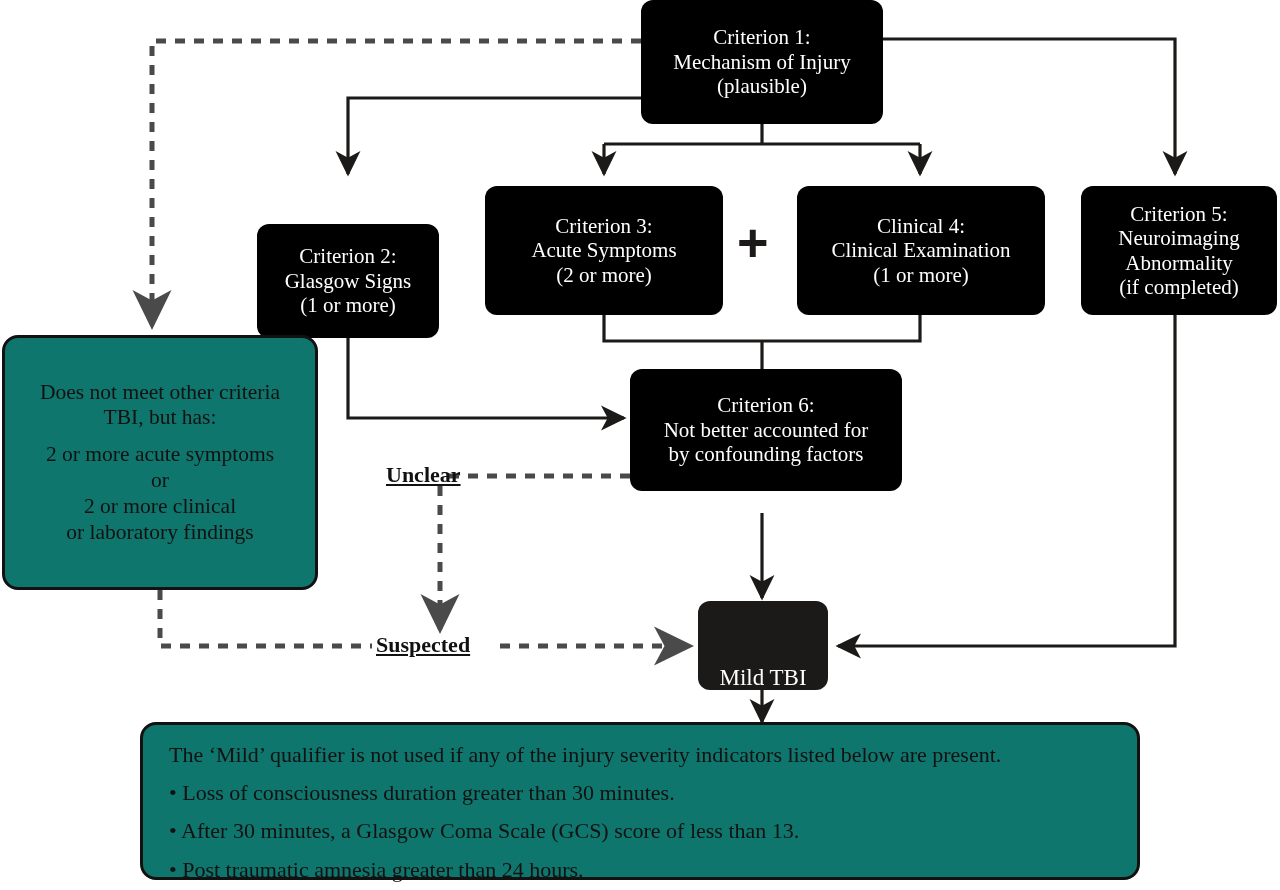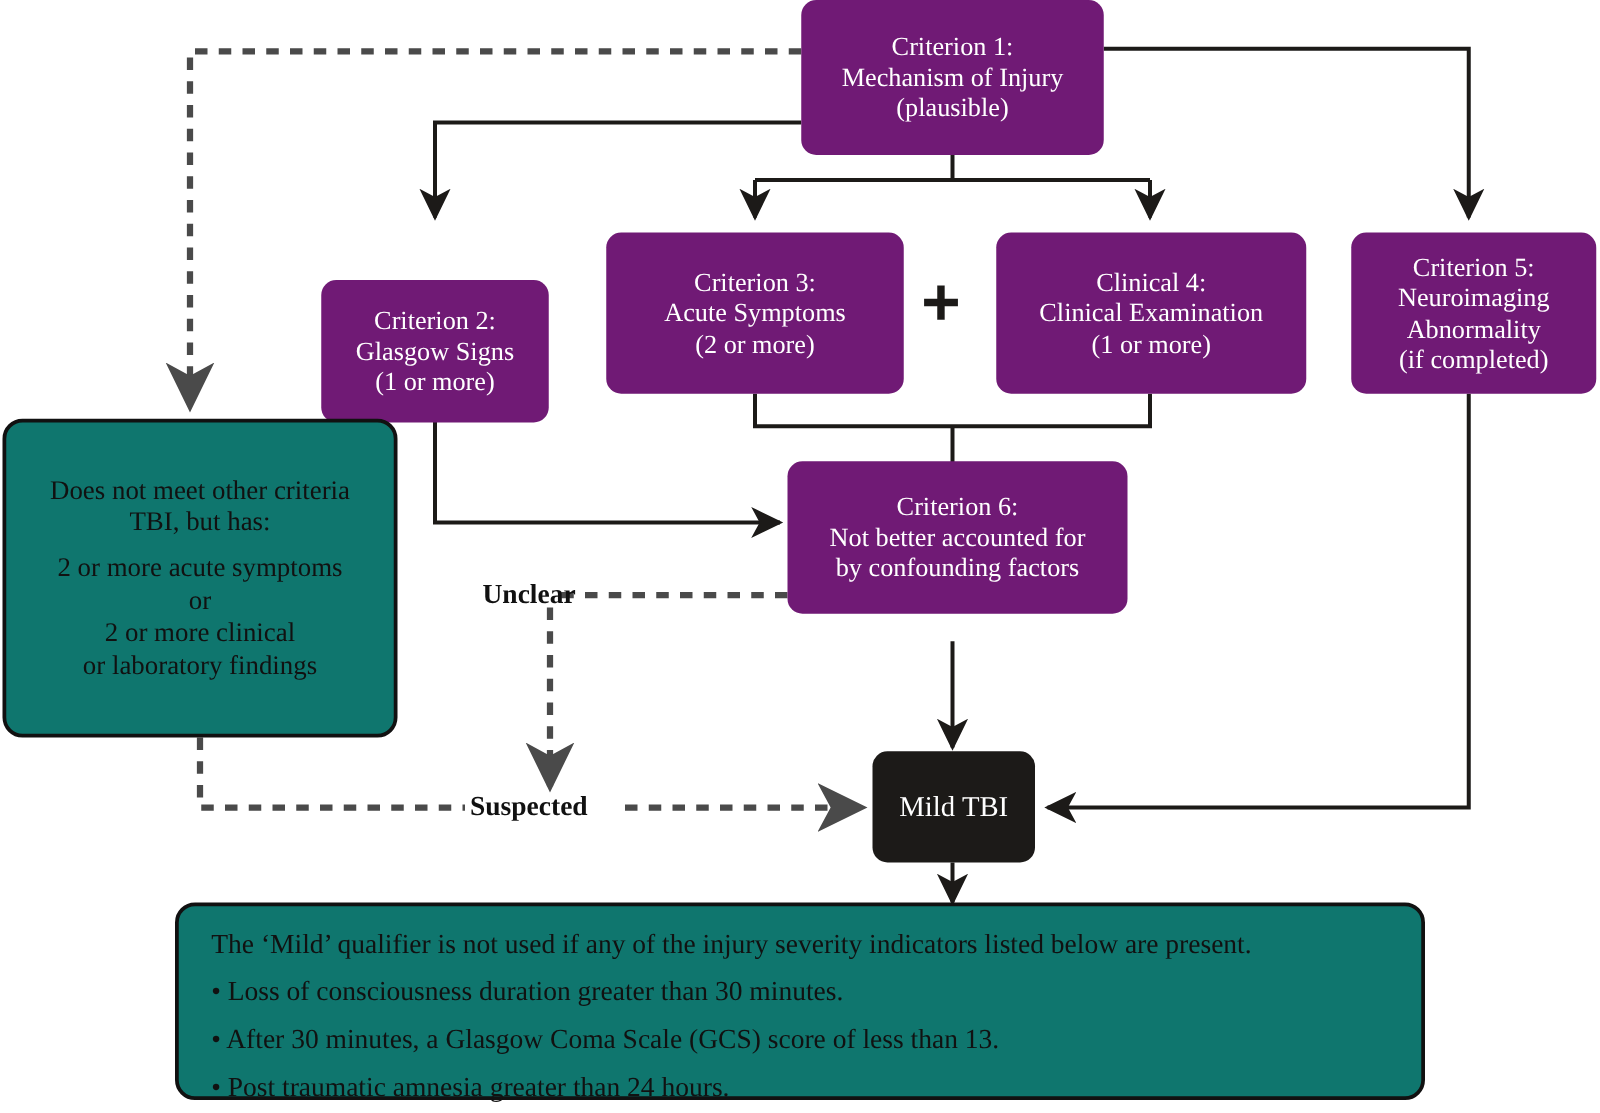--- a/index.html
+++ b/index.html
@@ -3,30 +3,30 @@
 <meta charset="utf-8">
 <style>
   html,body{margin:0;padding:0;background:#ffffff;}
   body{width:1280px;height:890px;overflow:hidden;
        font-family:"Liberation Serif","DejaVu Serif",serif;}
   #stage{position:relative;width:1280px;height:890px;}
   svg#wires{position:absolute;left:0;top:0;width:1280px;height:890px;}
 
   .node{position:absolute;box-sizing:border-box;display:flex;
         align-items:center;justify-content:center;text-align:center;}
-  .gbox{background:#701a75;color:#ffffff;border-radius:12px;
+  .gbox{background:#000000;color:#ffffff;border-radius:12px;
         font-size:21px;line-height:1.16;}
   .wbox{background:#0f766e;color:#111111;border:3.5px solid #111111;
         border-radius:16px;font-size:21.5px;line-height:1.2;}
   .kbox{background:#1c1a18;color:#ffffff;border-radius:12px;
         font-size:23px;line-height:1.1;}
   .plusmark{position:absolute;color:#1c1a18;font-size:54px;font-weight:bold;
         line-height:1;font-family:"Liberation Sans",sans-serif;}
   .edgelabel{position:absolute;color:#111111;font-weight:bold;font-size:22px;
-        white-space:nowrap;font-family:"Liberation Serif",serif;}
+        white-space:nowrap;font-family:"Liberation Serif",serif;text-decoration:underline;}
   .inner{width:100%;padding:0 10px;box-sizing:border-box;}
   .para{margin:0;}
   .gap{height:11px;}
   .bottomtext{position:absolute;box-sizing:border-box;text-align:left;
         font-size:22px;line-height:1.42;color:#111111;}
   .bline{margin:0;}
   .blist{margin:7px 0 0 0;}
 </style>
 </head>
 <body>
@@ -134,21 +134,21 @@
       <p class="para">2 or more acute symptoms</p>
       <p class="para">or</p>
       <p class="para">2 or more clinical</p>
       <p class="para">or laboratory findings</p>
     </div>
   </div>
 
   <div class="edgelabel" style="left:386px;top:462px;">Unclear</div>
   <div class="edgelabel" style="left:376px;top:632px;">Suspected</div>
 
-  <div class="node kbox" style="left:698px;top:601px;width:130px;height:89px;">
+  <div class="node kbox" style="left:698px;top:601px;width:130px;height:89px;align-items:flex-end;">
     <span>Mild TBI</span>
   </div>
 
   <div class="node wbox" style="left:140px;top:722px;width:1000px;height:158px;align-items:flex-start;justify-content:flex-start;">
     <div class="bottomtext" style="position:static;padding:14px 26px;">
       <p class="bline">The ‘Mild’ qualifier is not used if any of the injury severity indicators listed below are present.</p>
       <p class="bline blist">• Loss of consciousness duration greater than 30 minutes.</p>
       <p class="bline blist">• After 30 minutes, a Glasgow Coma Scale (GCS) score of less than 13.</p>
       <p class="bline blist">• Post traumatic amnesia greater than 24 hours.</p>
     </div>

